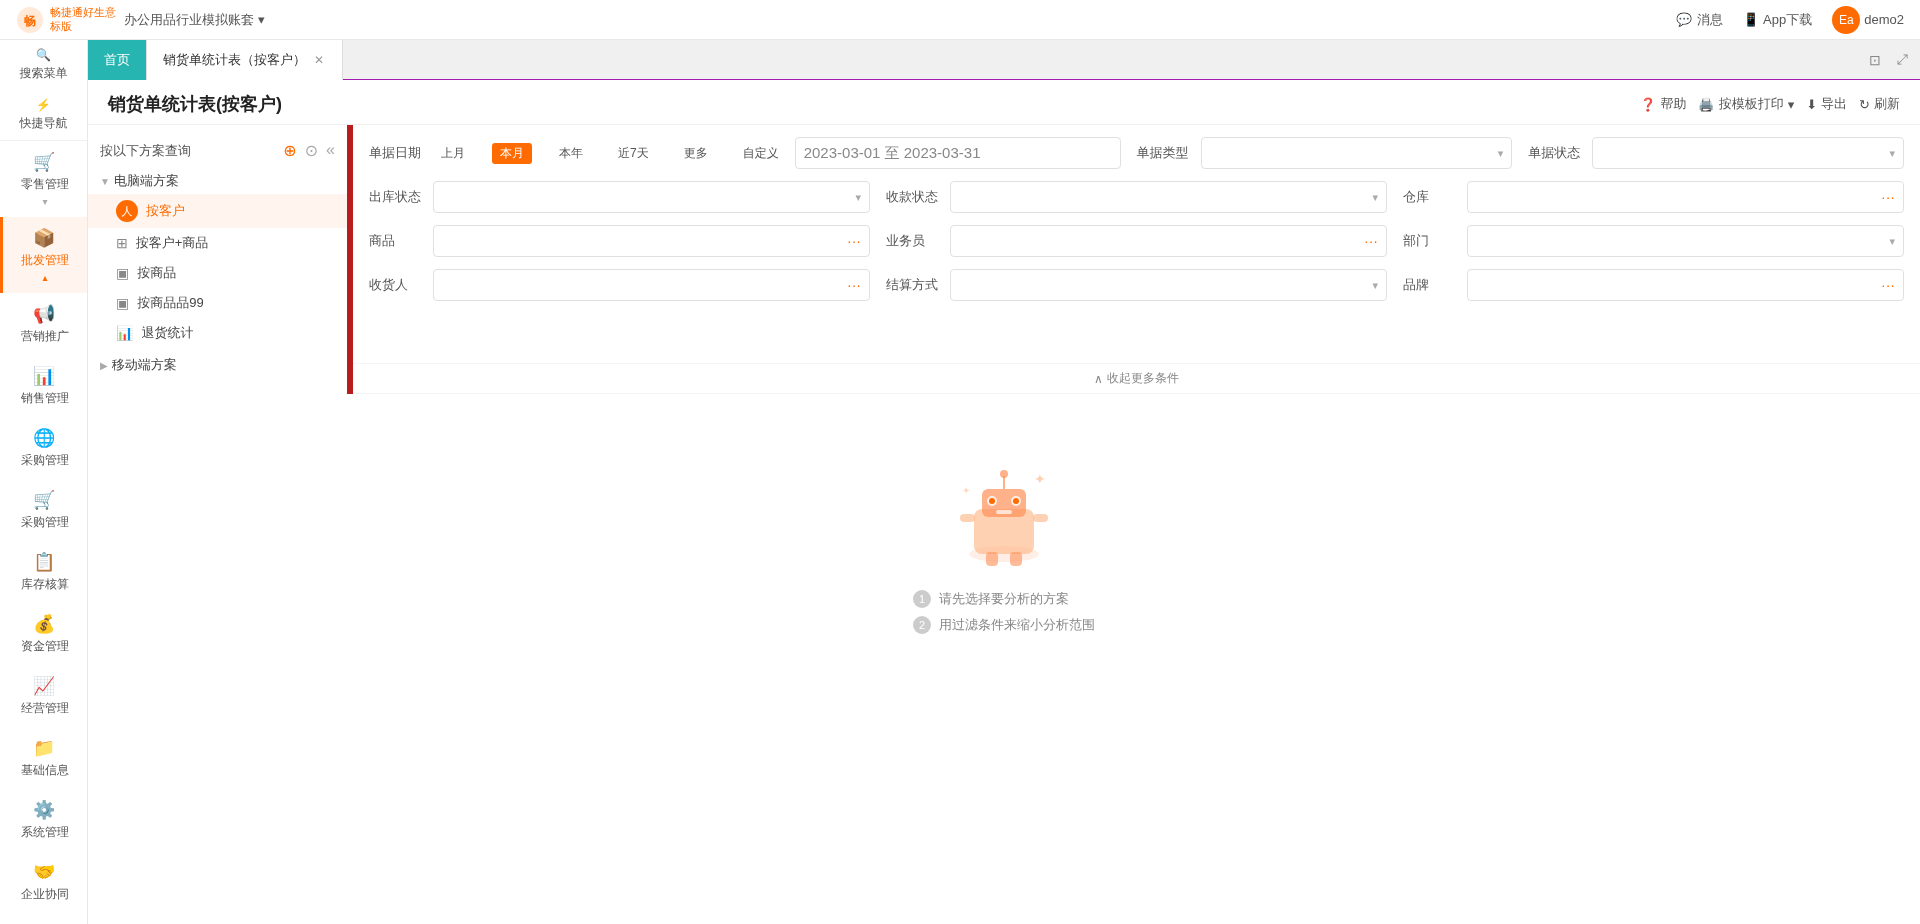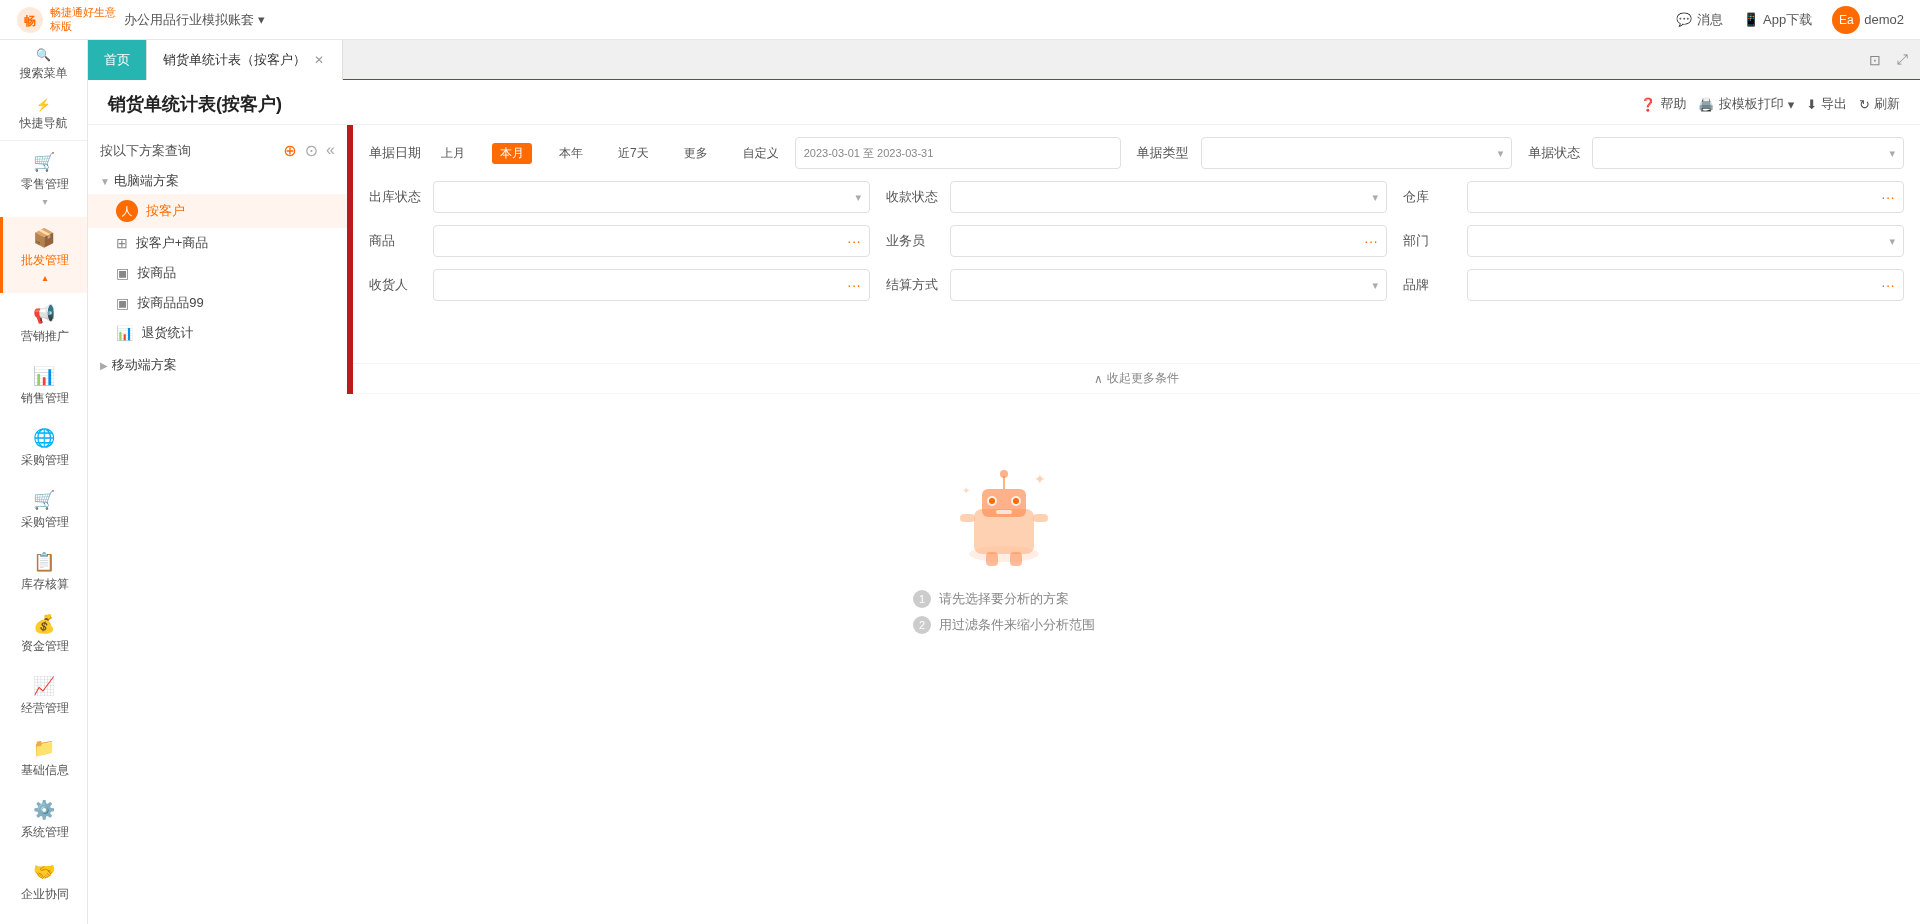--- a/index.html
+++ b/index.html
@@ -304,21 +304,21 @@
       outline: none;
       display: flex;
       align-items: center;
       justify-content: space-between;
       background: #fff;
       cursor: pointer;
       position: relative;
     }
     .filter-input-sub {
       color: #888;
-      font-size: 11px;
+      font-size: 15px;
     }
     .date-tabs {
       display: flex;
       gap: 19px;
       align-items: flex-end;
     }
     .date-tab {
       padding: 2px 8px;
       font-size: 12px;
       cursor: pointer;

